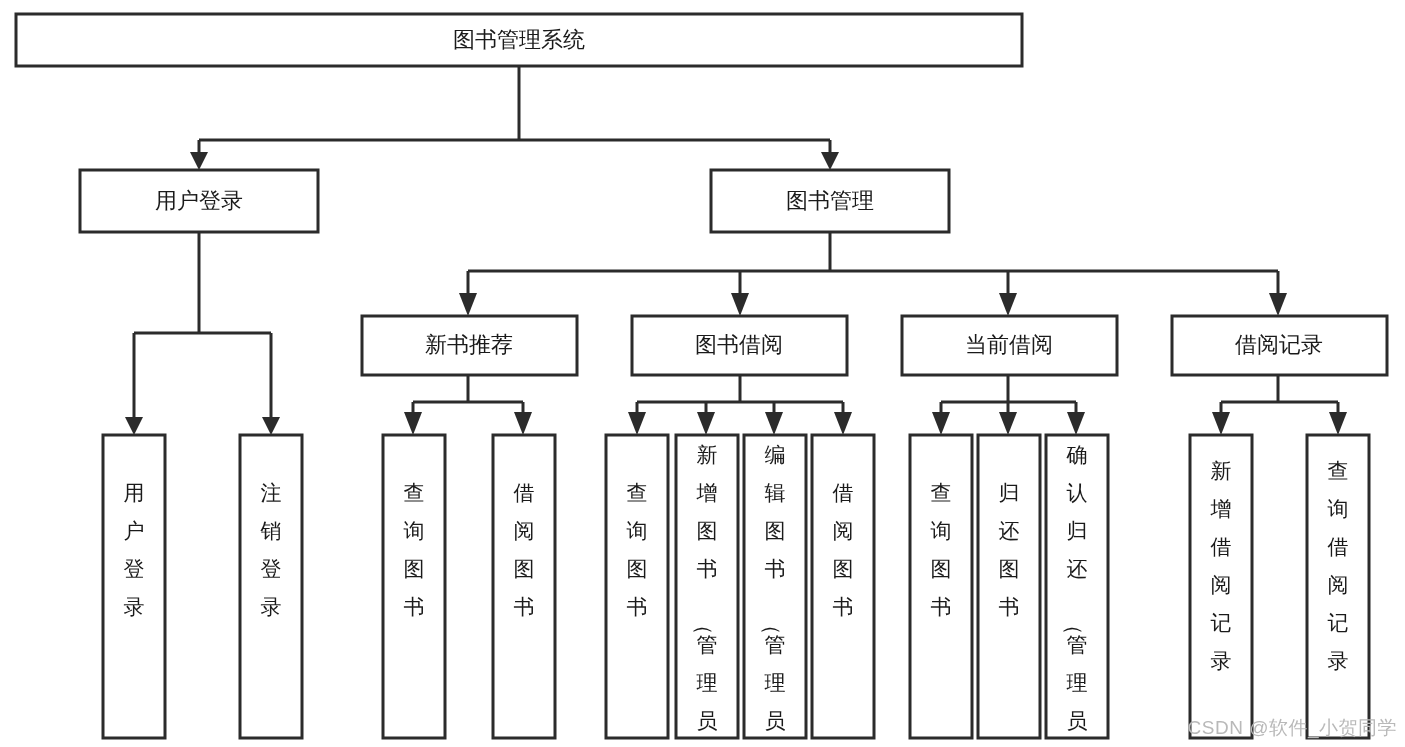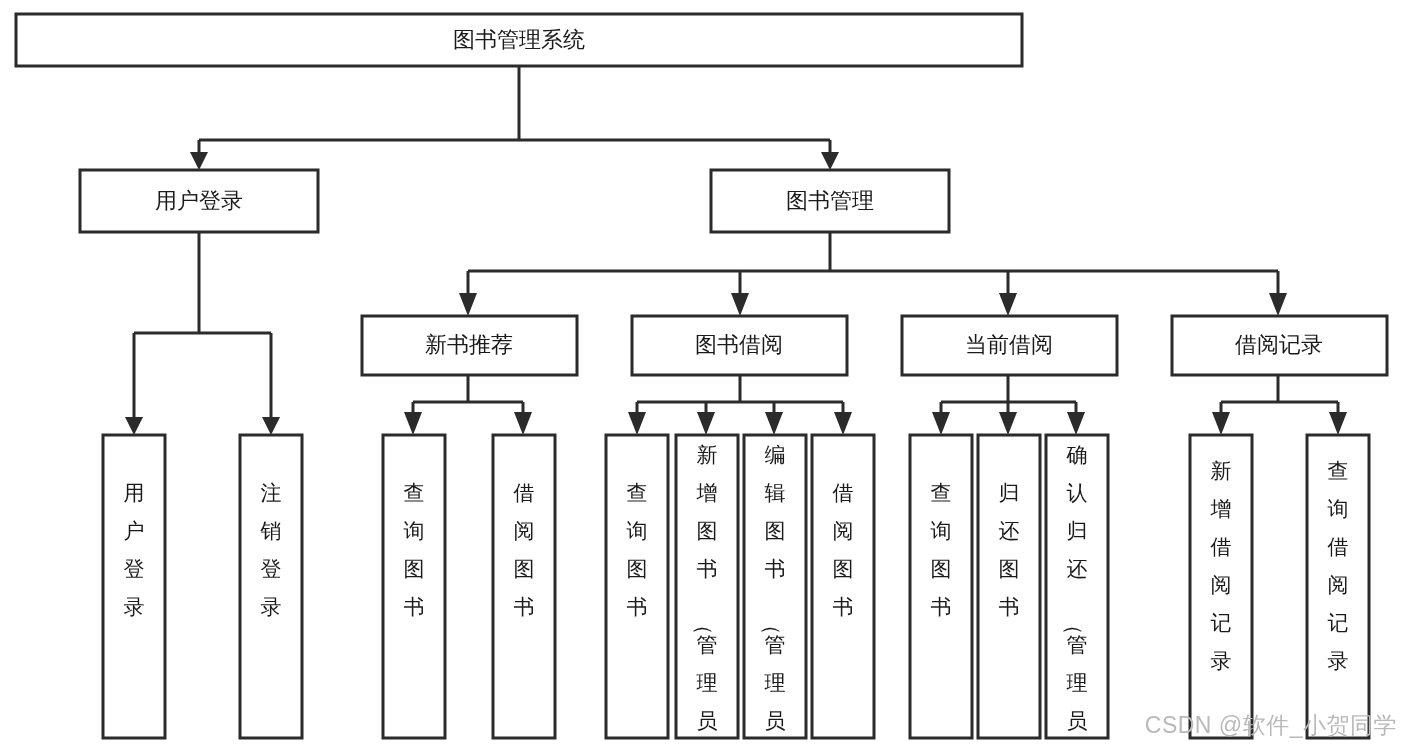--- a/index.html
+++ b/index.html
@@ -44,21 +44,21 @@
   }
   .arrow-head {
     fill: #2b2b2b;
     stroke: none;
   }
   .watermark {
     position: absolute;
     right: 8px;
     bottom: 6px;
     font-family: "Liberation Sans", "DejaVu Sans", sans-serif;
-    font-size: 23px;
+    font-size: 19px;
     color: #b9b9b9;
     white-space: nowrap;
     letter-spacing: 0.5px;
   }
 </style>
 </head>
 <body>
 
 <svg id="diagram" viewBox="0 0 1405 747" xmlns="http://www.w3.org/2000/svg">
 

